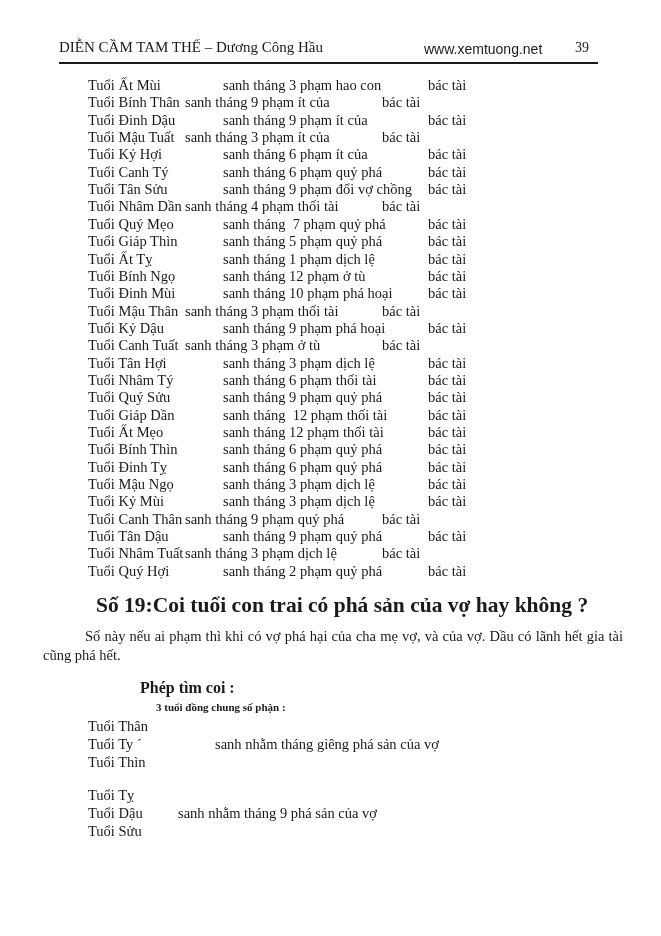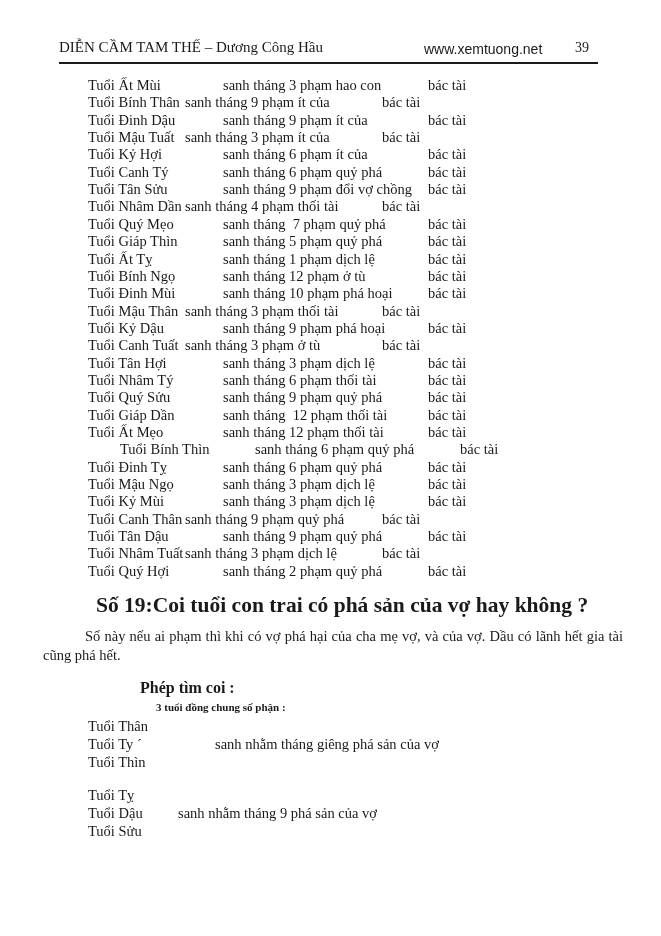--- a/index.html
+++ b/index.html
@@ -71,21 +71,21 @@
       <div class="row far" style="top: 267.85px;"><span class="age-name">Tuổi Bính Ngọ</span><span class="age-detail">sanh tháng 12 phạm ở tù</span><span class="age-tail">bác tài</span></div>
       <div class="row far" style="top: 285.2px;"><span class="age-name">Tuổi Đinh Mùi</span><span class="age-detail">sanh tháng 10 phạm phá hoại</span><span class="age-tail">bác tài</span></div>
       <div class="row near" style="top: 302.55px;"><span class="age-name">Tuổi Mậu Thân</span><span class="age-detail">sanh tháng 3 phạm thối tài</span><span class="age-tail">bác tài</span></div>
       <div class="row far" style="top: 319.9px;"><span class="age-name">Tuổi Kỷ Dậu</span><span class="age-detail">sanh tháng 9 phạm phá hoại</span><span class="age-tail">bác tài</span></div>
       <div class="row near" style="top: 337.25px;"><span class="age-name">Tuổi Canh Tuất</span><span class="age-detail">sanh tháng 3 phạm ở tù</span><span class="age-tail">bác tài</span></div>
       <div class="row far" style="top: 354.6px;"><span class="age-name">Tuổi Tân Hợi</span><span class="age-detail">sanh tháng 3 phạm dịch lệ</span><span class="age-tail">bác tài</span></div>
       <div class="row far" style="top: 371.95px;"><span class="age-name">Tuổi Nhâm Tý</span><span class="age-detail">sanh tháng 6 phạm thối tài</span><span class="age-tail">bác tài</span></div>
       <div class="row far" style="top: 389.3px;"><span class="age-name">Tuổi Quý Sửu</span><span class="age-detail">sanh tháng 9 phạm quỷ phá</span><span class="age-tail">bác tài</span></div>
       <div class="row far" style="top: 406.65px;"><span class="age-name">Tuổi Giáp Dần</span><span class="age-detail">sanh tháng  12 phạm thối tài</span><span class="age-tail">bác tài</span></div>
       <div class="row far" style="top: 424px;"><span class="age-name">Tuổi Ất Mẹo</span><span class="age-detail">sanh tháng 12 phạm thối tài</span><span class="age-tail">bác tài</span></div>
-      <div class="row far" style="top: 441.35px; margin-left: 32px;"><span class="age-name">Tuổi Bính Thìn</span><span class="age-detail">sanh tháng 6 phạm quỷ phá</span><span class="age-tail">bác tài</span></div>
+      <div class="row far" style="top: 441.35px;"><span class="age-name">Tuổi Bính Thìn</span><span class="age-detail">sanh tháng 6 phạm quỷ phá</span><span class="age-tail">bác tài</span></div>
       <div class="row far" style="top: 458.7px; padding-left: 32px;"><span class="age-name">Tuổi Đinh Tỵ</span><span class="age-detail">sanh tháng 6 phạm quỷ phá</span><span class="age-tail">bác tài</span></div>
       <div class="row far" style="top: 476.05px;"><span class="age-name">Tuổi Mậu Ngọ</span><span class="age-detail">sanh tháng 3 phạm dịch lệ</span><span class="age-tail">bác tài</span></div>
       <div class="row far" style="top: 493.4px;"><span class="age-name">Tuổi Kỷ Mùi</span><span class="age-detail">sanh tháng 3 phạm dịch lệ</span><span class="age-tail">bác tài</span></div>
       <div class="row near" style="top: 510.75px;"><span class="age-name">Tuổi Canh Thân</span><span class="age-detail">sanh tháng 9 phạm quỷ phá</span><span class="age-tail">bác tài</span></div>
       <div class="row far" style="top: 528.1px;"><span class="age-name">Tuổi Tân Dậu</span><span class="age-detail">sanh tháng 9 phạm quỷ phá</span><span class="age-tail">bác tài</span></div>
       <div class="row near" style="top: 545.45px;"><span class="age-name">Tuổi Nhâm Tuất</span><span class="age-detail">sanh tháng 3 phạm dịch lệ</span><span class="age-tail">bác tài</span></div>
       <div class="row far" style="top: 562.8px;"><span class="age-name">Tuổi Quý Hợi</span><span class="age-detail">sanh tháng 2 phạm quỷ phá</span><span class="age-tail">bác tài</span></div>
     </div>
 
   <div class="sec-title">Số 19:Coi tuổi con trai có phá sản của vợ hay không ?</div>

